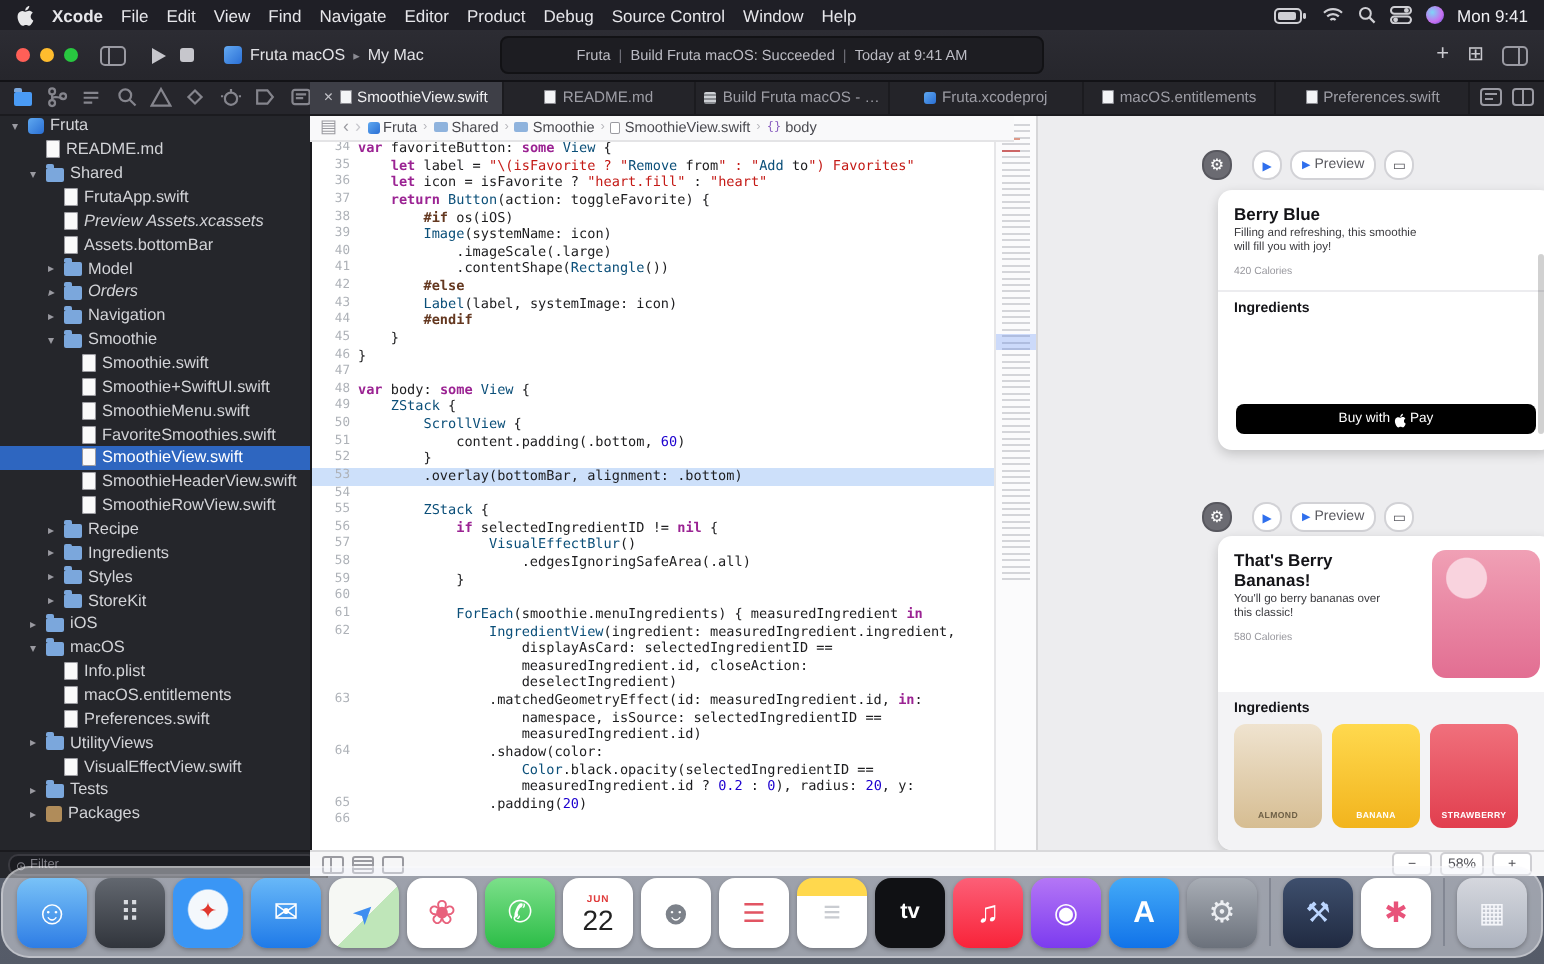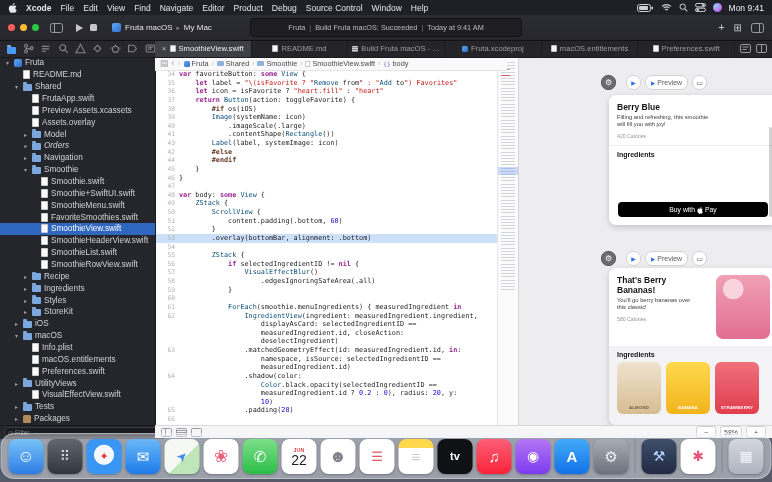--- a/index.html
+++ b/index.html
@@ -336,29 +336,29 @@
         <div class="srow" style="padding-left: 13px;">
           <span class="disc">▾</span>
           <span class="fic folder"></span>
           <span>Shared</span>
         </div>
         <div class="srow" style="padding-left: 22px;">
           <span class="disc"></span>
           <span class="fic swift"></span>
           <span>FrutaApp.swift</span>
         </div>
-        <div class="srow" style="padding-left: 22px;">
+        <div class="srow" style="padding-left: 22px; font-style: italic;">
           <span class="disc"></span>
           <span class="fic asset"></span>
           <span>Preview Assets.xcassets</span>
         </div>
         <div class="srow" style="padding-left: 22px;">
           <span class="disc"></span>
           <span class="fic asset"></span>
-          <span>Assets.overlay</span>
+          <span>Assets.bottomBar</span>
         </div>
         <div class="srow" style="padding-left: 22px;">
           <span class="disc">▸</span>
           <span class="fic folder"></span>
           <span>Model</span>
         </div>
         <div class="srow" style="padding-left: 22px; font-style: italic;">
           <span class="disc">▸</span>
           <span class="fic folder"></span>
           <span>Orders</span>
@@ -395,25 +395,20 @@
         </div>
         <div class="srow sel" style="padding-left: 31px;">
           <span class="disc"></span>
           <span class="fic swift"></span>
           <span>SmoothieView.swift</span>
         </div>
         <div class="srow" style="padding-left: 31px;">
           <span class="disc"></span>
           <span class="fic swift"></span>
           <span>SmoothieHeaderView.swift</span>
-        </div>
-        <div class="srow" style="padding-left: 31px;">
-          <span class="disc"></span>
-          <span class="fic swift"></span>
-          <span>SmoothieList.swift</span>
         </div>
         <div class="srow" style="padding-left: 31px;">
           <span class="disc"></span>
           <span class="fic swift"></span>
           <span>SmoothieRowView.swift</span>
         </div>
         <div class="srow" style="padding-left: 22px;">
           <span class="disc">▸</span>
           <span class="fic folder"></span>
           <span>Recipe</span>
@@ -547,26 +542,26 @@
       </div>
       <div class="crow">
         <span class="ln">40</span>
         <span class="ct">            .imageScale(.large)</span>
       </div>
       <div class="crow">
         <span class="ln">41</span>
         <span class="ct">            .contentShape(<span class="t">Rectangle</span>())</span>
       </div>
       <div class="crow">
+        <span class="ln">42</span>
+        <span class="ct">        <span class="p">#else</span></span>
+      </div>
+      <div class="crow">
         <span class="ln">43</span>
         <span class="ct">        <span class="t">Label</span>(label, systemImage: icon)</span>
-      </div>
-      <div class="crow">
-        <span class="ln">42</span>
-        <span class="ct">        <span class="p">#else</span></span>
       </div>
       <div class="crow">
         <span class="ln">44</span>
         <span class="ct">        <span class="p">#endif</span></span>
       </div>
       <div class="crow">
         <span class="ln">45</span>
         <span class="ct">    }</span>
       </div>
       <div class="crow">
@@ -665,24 +660,20 @@
         <span class="ln">64</span>
         <span class="ct">                .shadow(color:</span>
       </div>
       <div class="crow">
         <span class="ln"></span>
         <span class="ct">                    <span class="t">Color</span>.black.opacity(selectedIngredientID ==</span>
       </div>
       <div class="crow">
         <span class="ln"></span>
         <span class="ct">                    measuredIngredient.id ? <span class="n">0.2</span> : <span class="n">0</span>), radius: <span class="n">20</span>, y:</span>
-      </div>
-      <div class="crow">
-        <span class="ln"></span>
-        <span class="ct">                    <span class="n">10</span>)</span>
       </div>
       <div class="crow">
         <span class="ln">65</span>
         <span class="ct">                .padding(<span class="n">20</span>)</span>
       </div>
       <div class="crow">
         <span class="ln">66</span>
         <span class="ct"></span>
       </div>
     </div>

